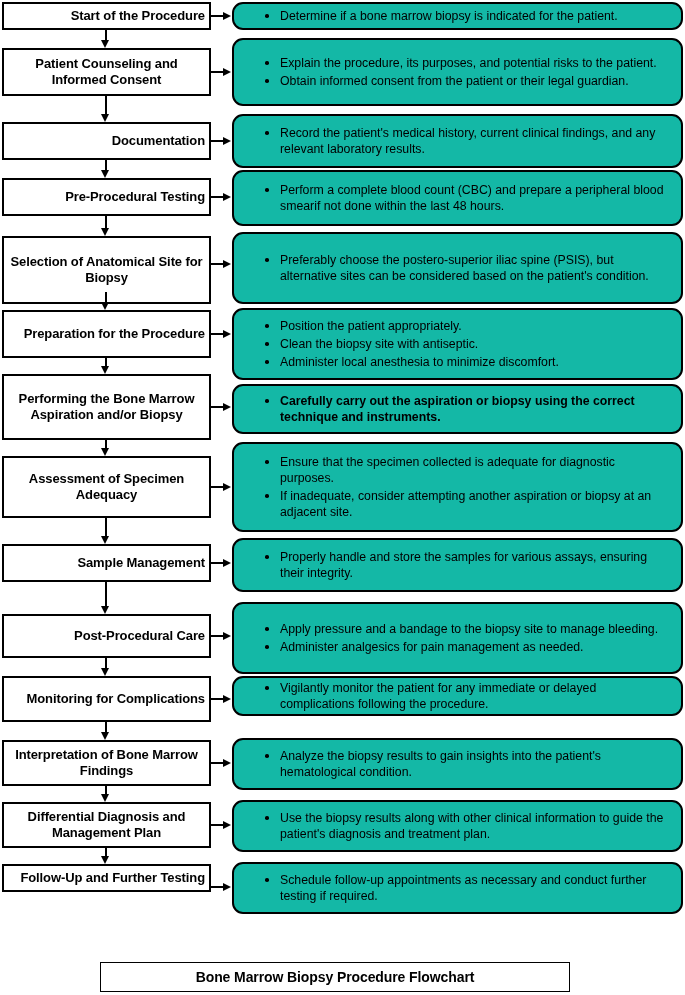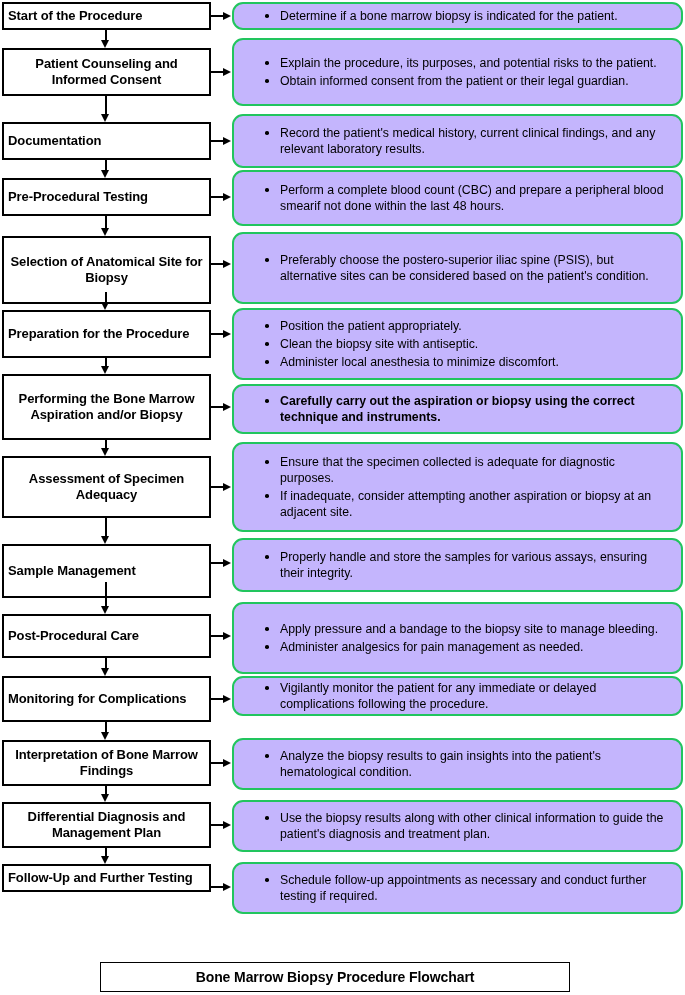--- a/index.html
+++ b/index.html
@@ -31,40 +31,40 @@
   
   .step-box {
     position: absolute;
     left: 2px;
     width: 209px;
     box-sizing: border-box;
     border: 2px solid #000000;
     background: #ffffff;
     display: flex;
     align-items: center;
-    justify-content: flex-start;
+    justify-content: flex-end;
     text-align: center;
   }
   .step-label {
     font-size: 13px;
     font-weight: bold;
     line-height: 16px;
     letter-spacing: -0.1px;
     padding: 0 4px;
   }
 
   
   .detail-box {
     position: absolute;
     left: 232px;
     width: 451px;
     box-sizing: border-box;
-    border: 2px solid #22c55e;
+    border: 2px solid #000000;
     border-radius: 11px;
-    background: #c4b5fd;
+    background: #14b8a6;
     display: flex;
     flex-direction: column;
     justify-content: center;
   }
   .bullets {
     margin: 0;
     padding: 0 14px 0 46px;
     list-style: none;
   }
   .bullets li {
@@ -256,21 +256,21 @@
       <div class="detail-box" style="top: 442px; height: 90px;">
         <ul class="bullets">
           <li><span class="dot"></span><span>Ensure that the specimen collected is adequate for diagnostic purposes.</span></li>
           <li><span class="dot"></span><span>If inadequate, consider attempting another aspiration or biopsy at an adjacent site.</span></li>
         </ul>
       </div>
       <div class="v-conn" style="top: 518px; height: 19px;"></div>
       <div class="v-arrow" style="top: 536px;"></div>
     </div>
     <div class="row">
-      <div class="step-box" style="top: 544px; height: 54px;">
+      <div class="step-box" style="top: 544px; height: 38px;">
         <div class="step-label">Sample Management</div>
       </div>
       <div class="h-conn" style="top: 562px;"></div>
       <div class="h-arrow" style="top: 558.5px;"></div>
       <div class="detail-box" style="top: 538px; height: 54px;">
         <ul class="bullets">
           <li><span class="dot"></span><span>Properly handle and store the samples for various assays, ensuring their integrity.</span></li>
         </ul>
       </div>
       <div class="v-conn" style="top: 582px; height: 25px;"></div>

